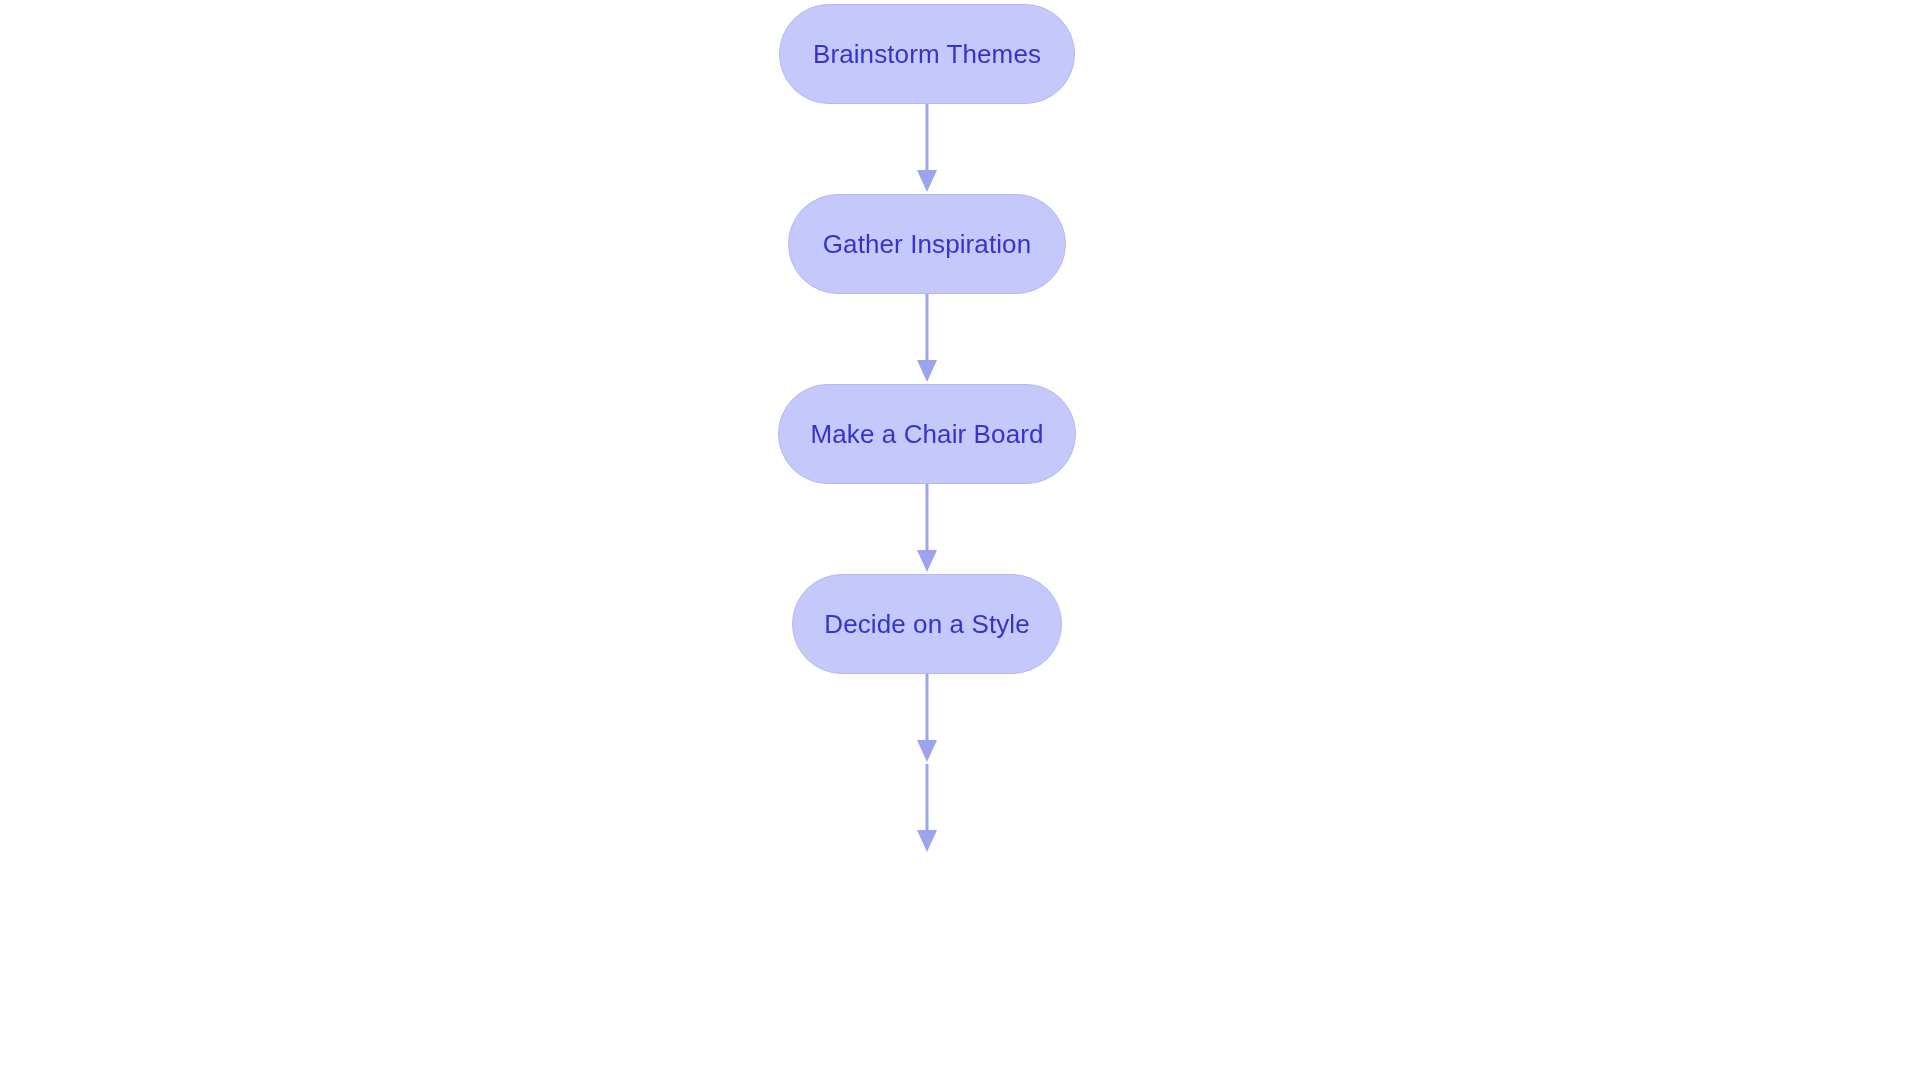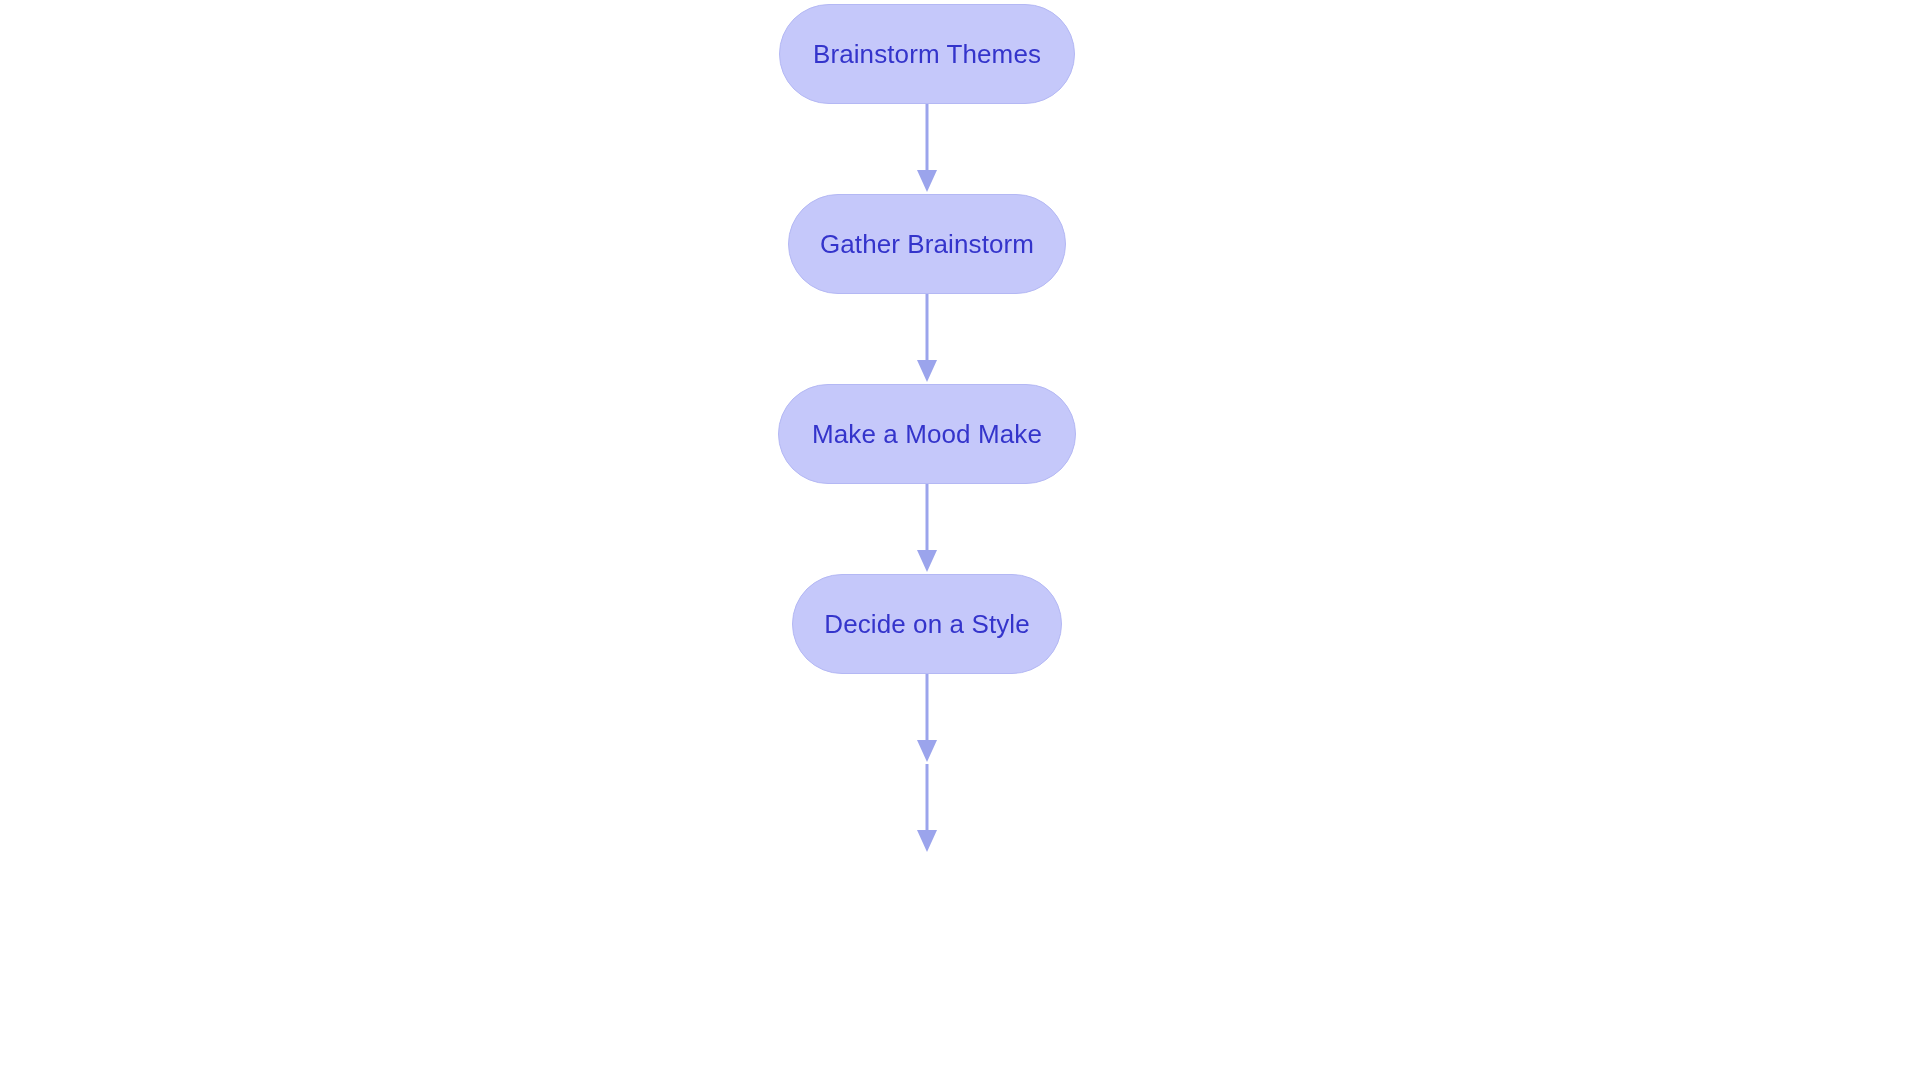--- a/index.html
+++ b/index.html
@@ -92,32 +92,32 @@
     </div>
 
     <div class="flow-connector">
       <svg viewBox="0 0 40 90" xmlns="http://www.w3.org/2000/svg" aria-hidden="true">
         <line x1="20" y1="0" x2="20" y2="72" stroke="#9ba4ec" stroke-width="3"></line>
         <polygon points="20,88 10,66 30,66" fill="#9ba4ec"></polygon>
       </svg>
     </div>
 
     <div class="flow-node n-w1">
-      <span class="flow-node-label">Gather Brainstorm</span>
+      <span class="flow-node-label">Gather Inspiration</span>
     </div>
 
     <div class="flow-connector">
       <svg viewBox="0 0 40 90" xmlns="http://www.w3.org/2000/svg" aria-hidden="true">
         <line x1="20" y1="0" x2="20" y2="72" stroke="#9ba4ec" stroke-width="3"></line>
         <polygon points="20,88 10,66 30,66" fill="#9ba4ec"></polygon>
       </svg>
     </div>
 
     <div class="flow-node n-w2">
-      <span class="flow-node-label">Make a Mood Make</span>
+      <span class="flow-node-label">Make a Chair Board</span>
     </div>
 
     <div class="flow-connector">
       <svg viewBox="0 0 40 90" xmlns="http://www.w3.org/2000/svg" aria-hidden="true">
         <line x1="20" y1="0" x2="20" y2="72" stroke="#9ba4ec" stroke-width="3"></line>
         <polygon points="20,88 10,66 30,66" fill="#9ba4ec"></polygon>
       </svg>
     </div>
 
     <div class="flow-node n-w3">

